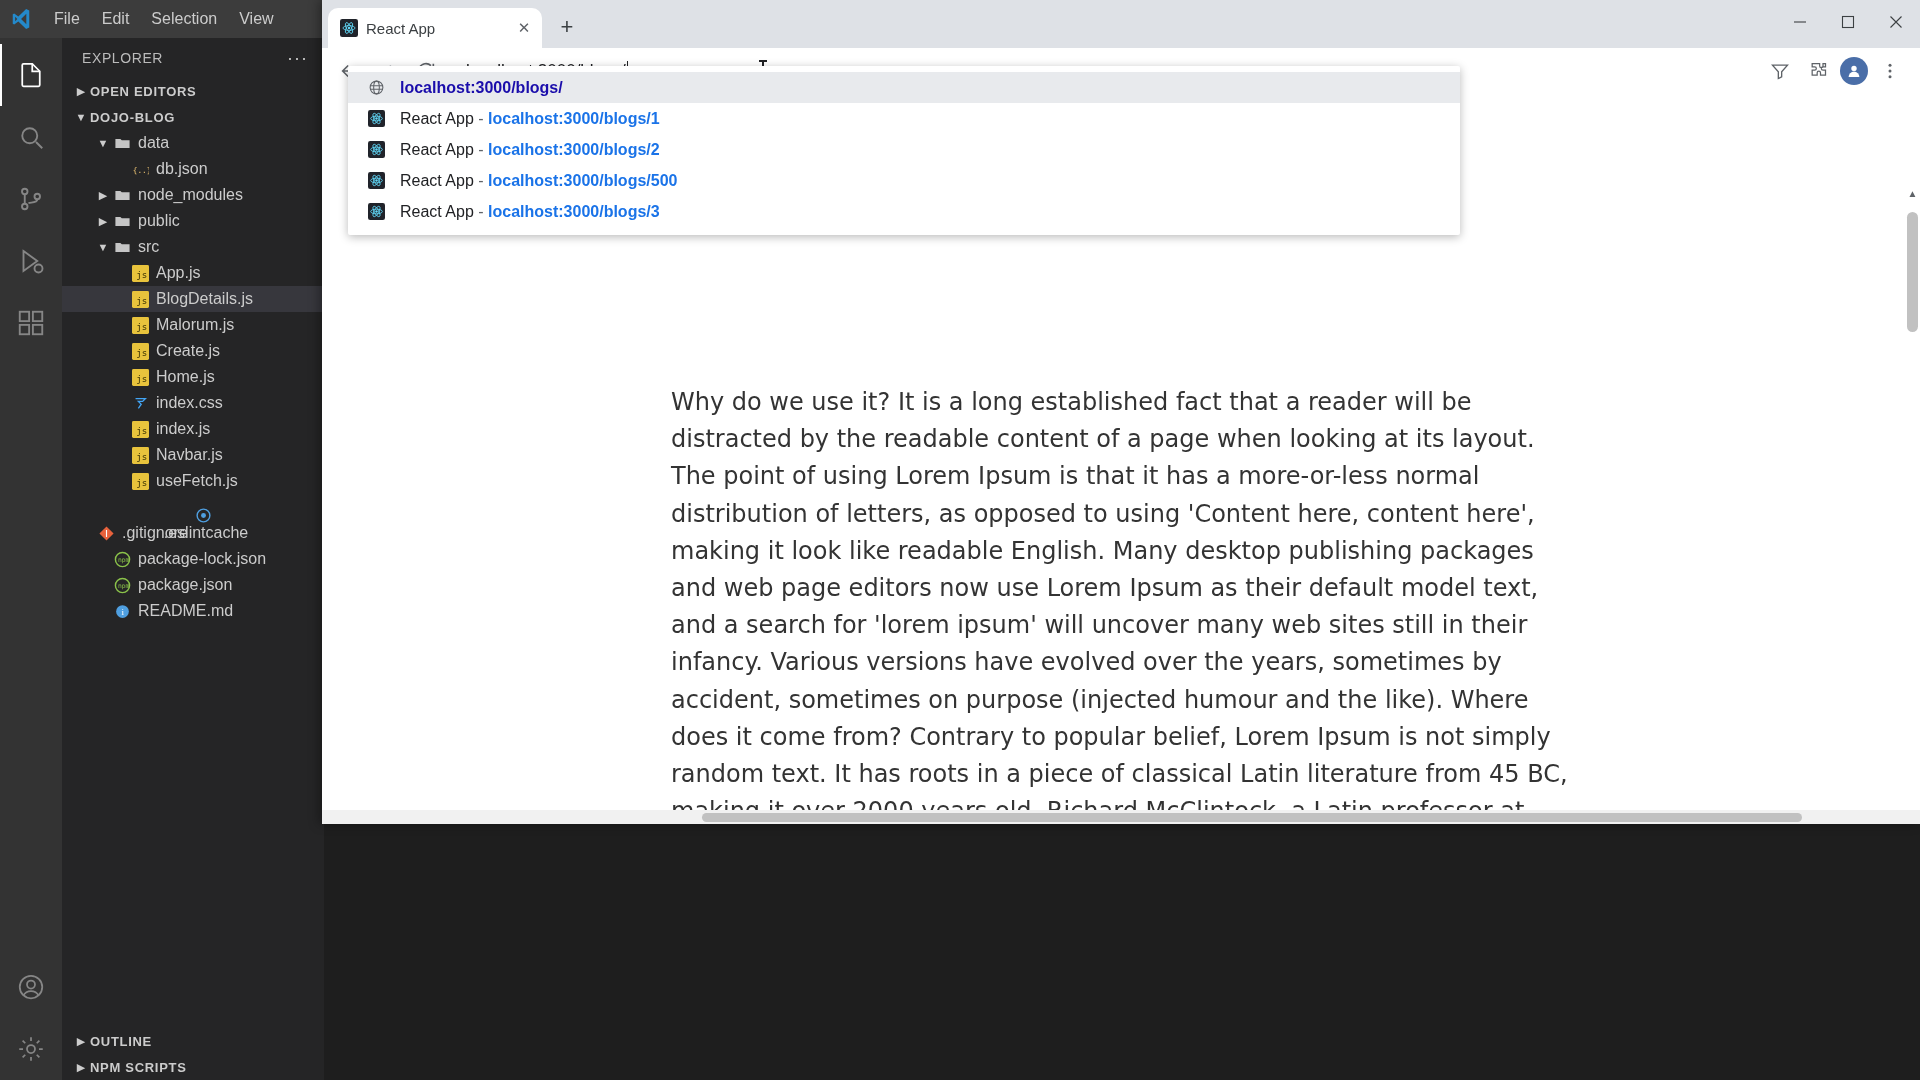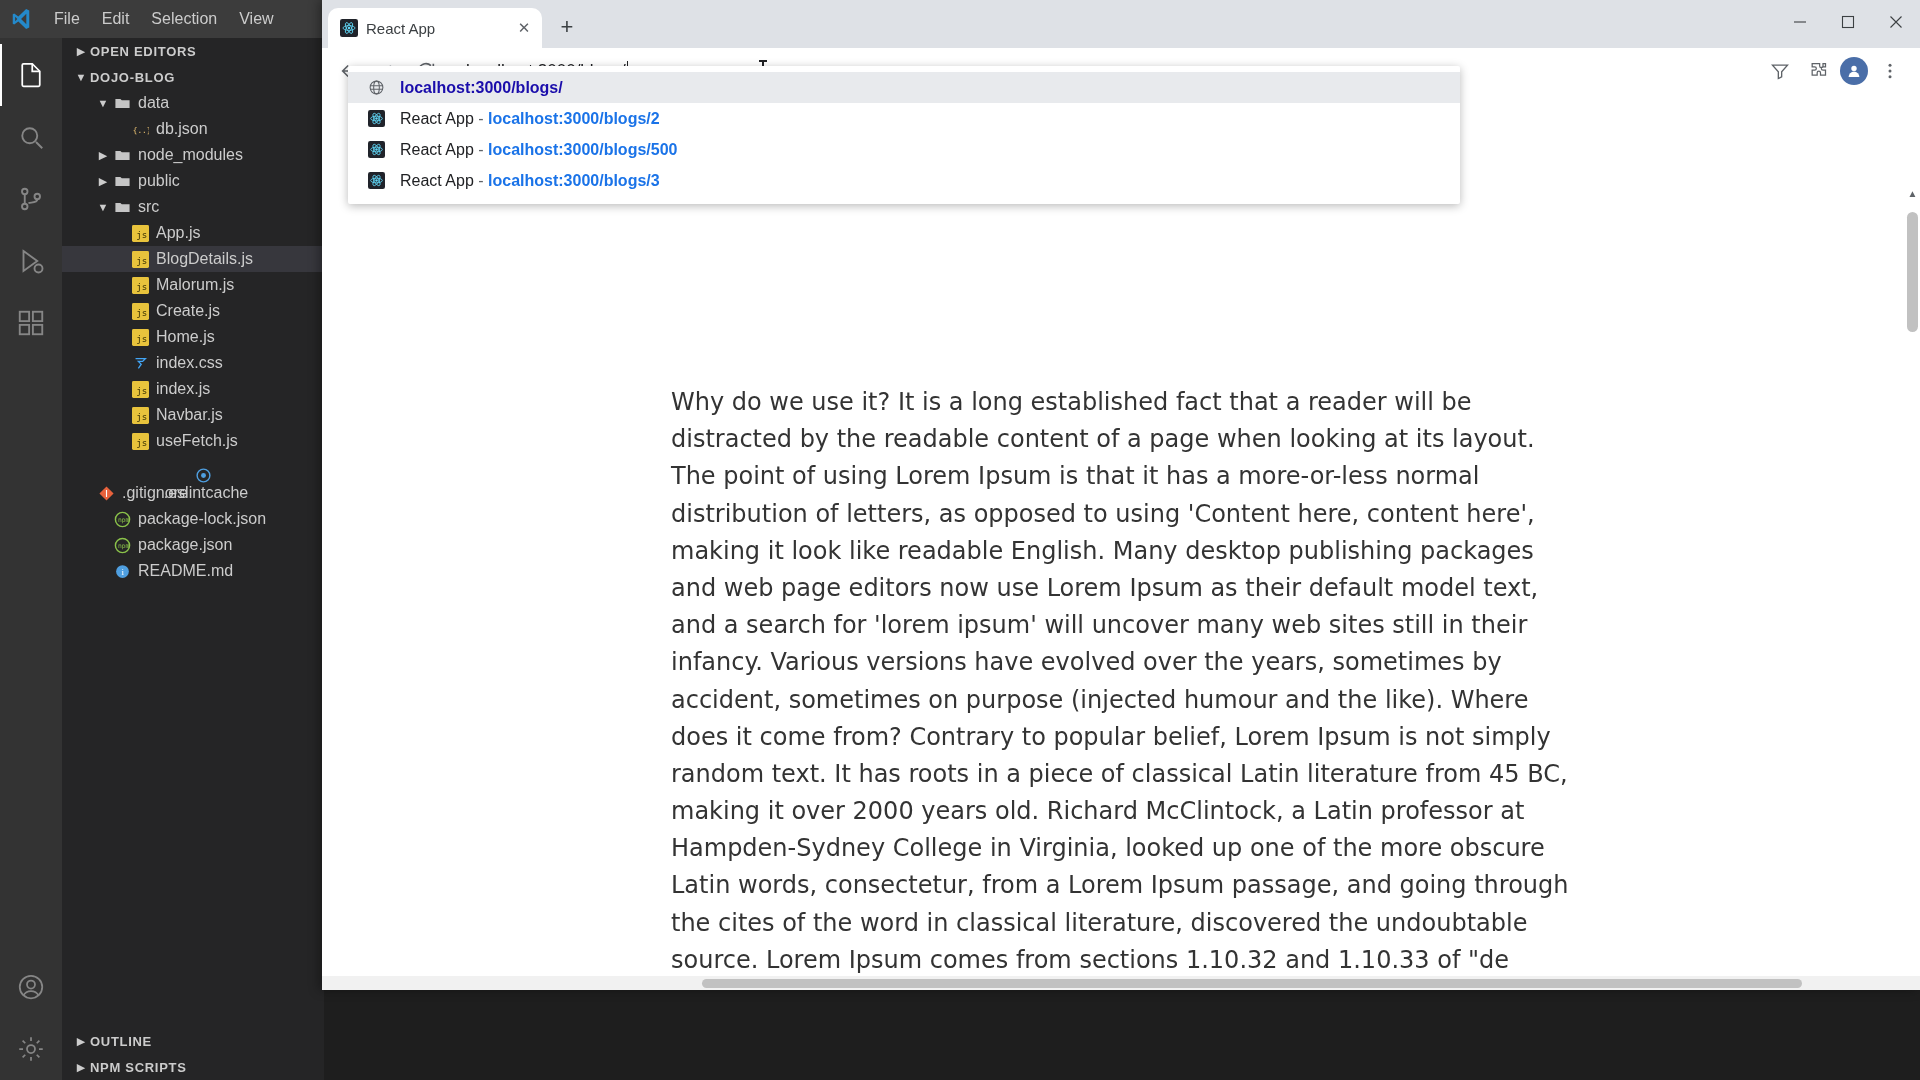--- a/index.html
+++ b/index.html
@@ -62,21 +62,21 @@
   .row.selected { background: #37373d; }
   .chev { width: 18px; display: inline-block; text-align: center; color: #cccccc; font-size: 11px; }
   .chev.none { visibility: hidden; }
   .ficon { width: 20px; display: inline-flex; align-items: center; justify-content: center; margin-right: 6px; }
   .ficon svg { width: 17px; height: 17px; }
   .label-caps { font-size: 13px; letter-spacing: .7px; font-weight: bold; color: #cccccc; }
   .sidebar-bottom { flex: 0 0 auto; }
 
   
   .browser {
-    position: absolute; left: 322px; top: 0; width: 1598px; height: 990px;
+    position: absolute; left: 322px; top: 0; width: 1598px; height: 824px;
     background: #ffffff; box-shadow: -3px 0 10px rgba(0,0,0,.35);
     display: flex; flex-direction: column; overflow: hidden;
   }
   .tabstrip {
     height: 48px; background: #dee1e6; display: flex; align-items: flex-end; position: relative;
     flex: 0 0 48px;
   }
   .tab {
     margin-left: 6px; height: 40px; width: 214px; background: #ffffff;
     border-radius: 10px 10px 0 0; display: flex; align-items: center; padding: 0 8px 0 12px;
@@ -220,20 +220,24 @@
         </div>
         <div class="act-icon">
           <svg viewBox="0 0 24 24" fill="none" stroke="currentColor" stroke-width="1.4">
               <circle cx="12" cy="12" r="3.2"></circle>
               <path d="M12 2.6v3M12 18.4v3M2.6 12h3M18.4 12h3M5.3 5.3l2.1 2.1M16.6 16.6l2.1 2.1M18.7 5.3l-2.1 2.1M7.4 16.6l-2.1 2.1"></path>
             </svg>
         </div>
       </div>
 
       <div class="sidebar">
+        <div class="sidebar-header">
+          <span>EXPLORER</span>
+          <span class="dots">···</span>
+        </div>
 
         <div class="row" style="padding-left:10px;">
           <span class="chev">▶</span>
           <span class="label-caps">OPEN EDITORS</span>
         </div>
 
         <div class="row" style="padding-left:10px;">
           <span class="chev">▼</span>
           <span class="label-caps">DOJO-BLOG</span>
         </div>
@@ -546,48 +550,62 @@
             <svg viewBox="0 0 24 24">
               <rect width="24" height="24" rx="3" fill="#20232a"></rect>
               <g stroke="#61dafb" fill="none" stroke-width="1.2">
                 <ellipse cx="12" cy="12" rx="8.2" ry="3.3"></ellipse>
                 <ellipse cx="12" cy="12" rx="8.2" ry="3.3" transform="rotate(60 12 12)"></ellipse>
                 <ellipse cx="12" cy="12" rx="8.2" ry="3.3" transform="rotate(120 12 12)"></ellipse>
               </g>
               <circle cx="12" cy="12" r="1.7" fill="#61dafb"></circle>
             </svg>
           </span>
-          <span><span class="plain">React App</span><span class="muted"> - </span><span class="urlblue">localhost:3000/blogs/2</span></span>
+          <span><span class="plain">React App</span><span class="muted"> - </span><span class="urlblue">localhost:3000/blogs/1</span></span>
         </div>
         <div class="sugg">
           <span class="s-ic">
             <svg viewBox="0 0 24 24">
               <rect width="24" height="24" rx="3" fill="#20232a"></rect>
               <g stroke="#61dafb" fill="none" stroke-width="1.2">
                 <ellipse cx="12" cy="12" rx="8.2" ry="3.3"></ellipse>
                 <ellipse cx="12" cy="12" rx="8.2" ry="3.3" transform="rotate(60 12 12)"></ellipse>
                 <ellipse cx="12" cy="12" rx="8.2" ry="3.3" transform="rotate(120 12 12)"></ellipse>
               </g>
               <circle cx="12" cy="12" r="1.7" fill="#61dafb"></circle>
             </svg>
           </span>
-          <span><span class="plain">React App</span><span class="muted"> - </span><span class="urlblue">localhost:3000/blogs/500</span></span>
+          <span><span class="plain">React App</span><span class="muted"> - </span><span class="urlblue">localhost:3000/blogs/2</span></span>
         </div>
         <div class="sugg">
           <span class="s-ic">
             <svg viewBox="0 0 24 24">
               <rect width="24" height="24" rx="3" fill="#20232a"></rect>
               <g stroke="#61dafb" fill="none" stroke-width="1.2">
                 <ellipse cx="12" cy="12" rx="8.2" ry="3.3"></ellipse>
                 <ellipse cx="12" cy="12" rx="8.2" ry="3.3" transform="rotate(60 12 12)"></ellipse>
                 <ellipse cx="12" cy="12" rx="8.2" ry="3.3" transform="rotate(120 12 12)"></ellipse>
               </g>
               <circle cx="12" cy="12" r="1.7" fill="#61dafb"></circle>
             </svg>
           </span>
+          <span><span class="plain">React App</span><span class="muted"> - </span><span class="urlblue">localhost:3000/blogs/500</span></span>
+        </div>
+        <div class="sugg">
+          <span class="s-ic">
+            <svg viewBox="0 0 24 24">
+              <rect width="24" height="24" rx="3" fill="#20232a"></rect>
+              <g stroke="#61dafb" fill="none" stroke-width="1.2">
+                <ellipse cx="12" cy="12" rx="8.2" ry="3.3"></ellipse>
+                <ellipse cx="12" cy="12" rx="8.2" ry="3.3" transform="rotate(60 12 12)"></ellipse>
+                <ellipse cx="12" cy="12" rx="8.2" ry="3.3" transform="rotate(120 12 12)"></ellipse>
+              </g>
+              <circle cx="12" cy="12" r="1.7" fill="#61dafb"></circle>
+            </svg>
+          </span>
           <span><span class="plain">React App</span><span class="muted"> - </span><span class="urlblue">localhost:3000/blogs/3</span></span>
         </div>
       </div>
 
     <div class="page">
       <div class="page-inner">Why do we use it? It is a long established fact that a reader will be distracted by the readable content of a page when looking at its layout. The point of using Lorem Ipsum is that it has a more-or-less normal distribution of letters, as opposed to using 'Content here, content here', making it look like readable English. Many desktop publishing packages and web page editors now use Lorem Ipsum as their default model text, and a search for 'lorem ipsum' will uncover many web sites still in their infancy. Various versions have evolved over the years, sometimes by accident, sometimes on purpose (injected humour and the like). Where does it come from? Contrary to popular belief, Lorem Ipsum is not simply random text. It has roots in a piece of classical Latin literature from 45 BC, making it over 2000 years old. Richard McClintock, a Latin professor at Hampden-Sydney College in Virginia, looked up one of the more obscure Latin words, consectetur, from a Lorem Ipsum passage, and going through the cites of the word in classical literature, discovered the undoubtable source. Lorem Ipsum comes from sections 1.10.32 and 1.10.33 of "de Finibus Bonorum et Malorum" (The Extremes of Good and Evil) by Cicero, written in 45 BC. This book is a treatise on the theory of ethics, very popular during the Renaissance. The first line of Lorem Ipsum, "Lorem ipsum dolor sit amet..", comes from a line in section 1.10.32. The standard chunk of Lorem Ipsum used since the 1500s is reproduced below for those interested. Sections 1.10.32 and 1.10.33 from "de Finibus Bonorum et Malorum" by Cicero are also reproduced in their exact original form, accompanied by English versions from the 1914 translation by H. Rackham. Where can I get some? There are many variations of passages of Lorem Ipsum available, but the majority have suffered alteration in some form, by injected</div>
       <div class="scrollbar-track">
         <div class="scroll-arrow" style="top:0;">▲</div>
         <div class="scroll-thumb" style="top:24px;"></div>
       </div>

